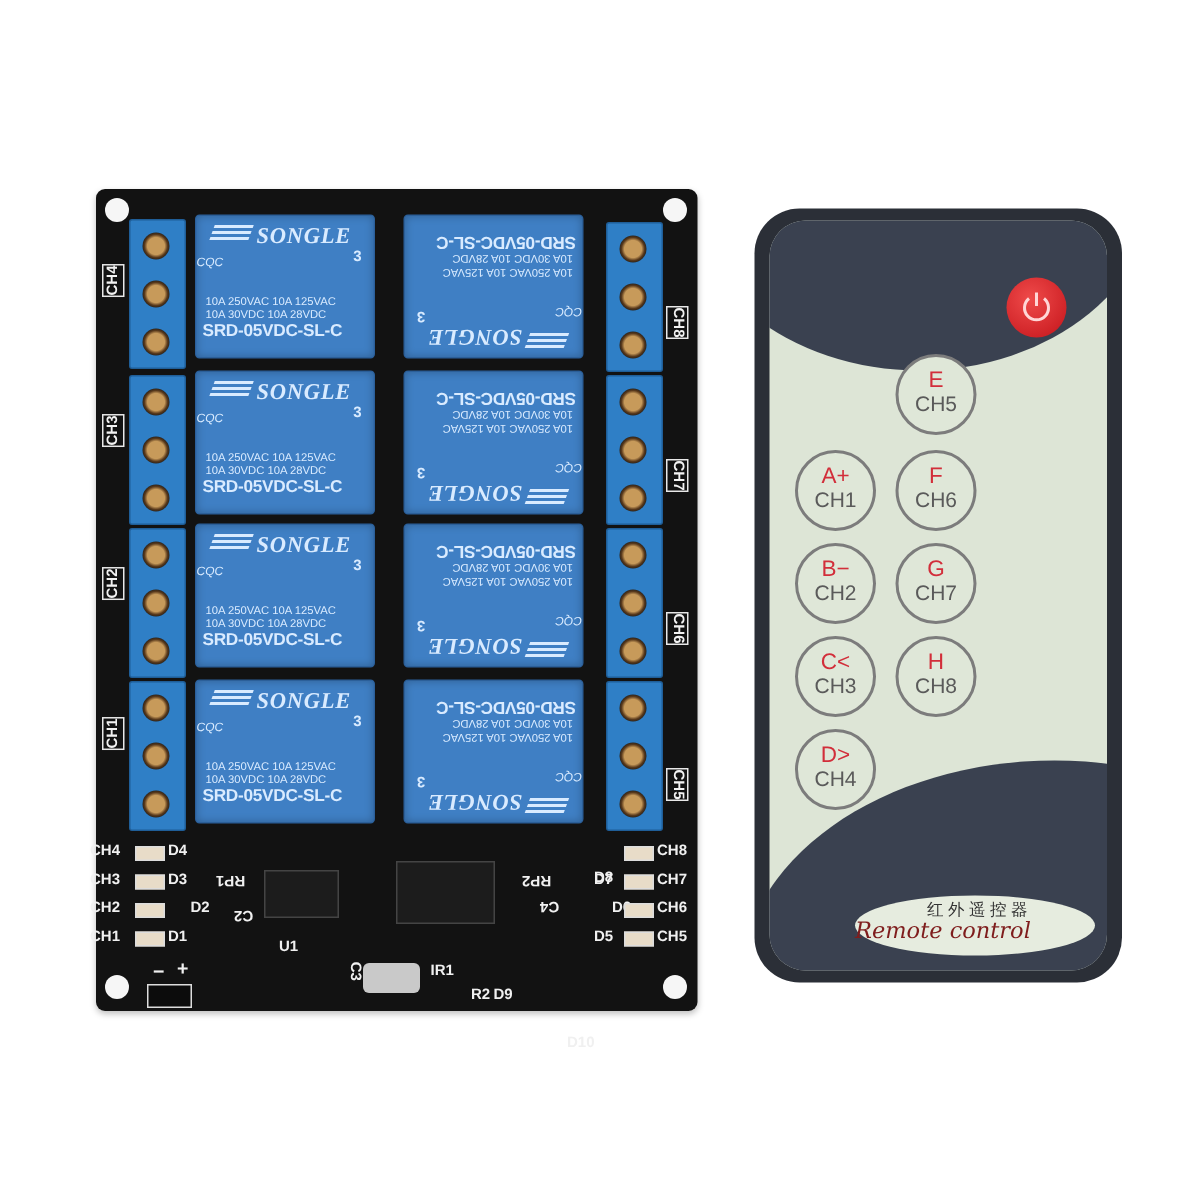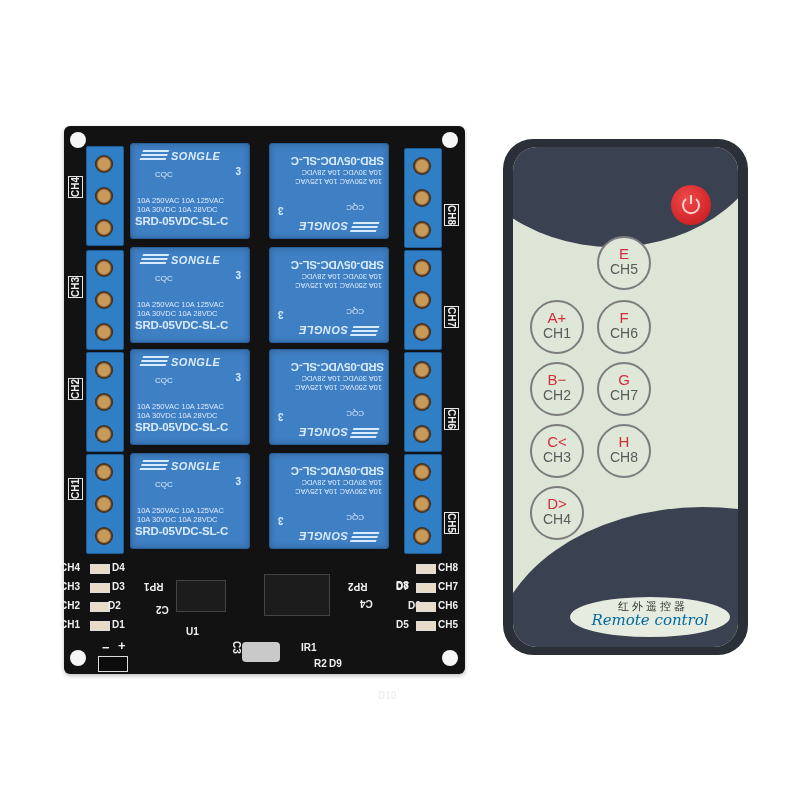--- a/index.html
+++ b/index.html
@@ -1,22 +1,22 @@
 <!DOCTYPE html>
 <html><head>
 <meta charset="utf-8">
 <style>
   html,body{margin:0;padding:0;background:#ffffff;}
   body{width:800px;height:800px;position:relative;overflow:hidden;font-family:"Liberation Sans",sans-serif;}
   .board{position:absolute;left:64px;top:126px;width:401px;height:548px;background:#121212;border-radius:6px;box-shadow:0 2px 4px rgba(0,0,0,.25);}
   .hole{position:absolute;width:16px;height:16px;border-radius:50%;background:#f6f6f6;}
   .relay{position:absolute;width:118px;height:94px;background:#3f7fc4;border:1px solid #2b5f99;border-radius:3px;box-shadow:inset 0 0 6px rgba(0,0,0,.25);color:#d9ebff;}
-  .relay .brand{position:absolute;left:40px;top:6px;font-family:Liberation Sans, sans-serif;font-style:italic;font-weight:bold;font-size:11px;letter-spacing:.5px;}
+  .relay .brand{position:absolute;left:40px;top:6px;font-family:Liberation Serif, serif;font-style:italic;font-weight:bold;font-size:15px;letter-spacing:.5px;}
   .relay .logo{position:absolute;left:10px;top:6px;width:26px;height:12px;background:repeating-linear-gradient(180deg,#d9ebff 0 2px,transparent 2px 4px);transform:skewX(-20deg);}
-  .relay .cert{position:absolute;left:24px;top:26px;font-size:8px;}
+  .relay .cert{position:absolute;left:0;top:26px;font-size:8px;font-style:italic;}
   .relay .ul{position:absolute;right:8px;top:22px;font-size:10px;font-weight:bold;}
   .relay .spec1,.relay .spec2{position:absolute;left:6px;font-size:7.5px;white-space:nowrap;font-family:"Liberation Sans Narrow","Liberation Sans",sans-serif;}
   .relay .spec1{top:52px;}
   .relay .spec2{top:61px;}
   .relay .model{position:absolute;left:4px;top:71px;font-size:11.5px;font-weight:bold;letter-spacing:-.2px;}
   .relay.flip{transform:rotate(180deg);}
   .term{position:absolute;width:36px;height:98px;background:#2f7fc6;border:1px solid #1f5e98;border-radius:2px;}
   .screw{position:absolute;left:8px;width:18px;height:18px;border-radius:50%;background:radial-gradient(circle,#c79a5a 0 45%,#5a3a1c 60%,#1a1a1a 75%);}
   .chlabel{position:absolute;color:#f2f2f2;font-size:10px;font-weight:bold;border:1px solid #e8e8e8;padding:0 1px;writing-mode:vertical-rl;}
   .ch-l{transform:rotate(180deg);}
@@ -27,21 +27,21 @@
   .face{position:absolute;left:10px;top:8px;width:225px;height:500px;border-radius:24px;background:#dde5d6;overflow:hidden;}
   .swoosh-top{position:absolute;left:-60px;top:-160px;width:320px;height:260px;border-radius:50%;background:#3a4150;}
   .swoosh-bot{position:absolute;left:-20px;top:360px;width:420px;height:300px;border-radius:50%;background:#3a4150;}
   .power{position:absolute;left:158px;top:38px;width:40px;height:40px;border-radius:50%;background:radial-gradient(circle at 40% 35%,#ef4a4a,#c4141a);}
   .power svg{position:absolute;left:8px;top:8px;}
   .btn{position:absolute;width:50px;height:50px;border-radius:50%;border:2px solid #7c7c7c;background:#dfe7d8;text-align:center;}
   .btn .k{display:block;color:#d22e3a;font-size:15px;line-height:15px;margin-top:8px;}
   .btn .c{display:block;color:#5a5a5a;font-size:14px;line-height:16px;}
   .brand-oval{position:absolute;left:57px;top:450px;width:160px;height:40px;border-radius:50%;background:#e6ecdf;}
   .cn{position:absolute;left:18px;top:2px;width:130px;text-align:center;font-family:"DejaVu Serif",serif;font-size:11px;color:#333;letter-spacing:3px;}
-  .en{position:absolute;left:0;top:14px;width:160px;text-align:center;font-family:"DejaVu Serif",serif;font-style:italic;font-size:15px;color:#0369a1;}
+  .en{position:absolute;left:0;top:14px;width:160px;font-family:"DejaVu Serif",serif;font-style:italic;font-size:15px;color:#7f1d1d;}
 </style>
 </head>
 <body>
 
 <div class="board">
   <div class="hole" style="left:6px;top:6px"></div>
   <div class="hole" style="left:378px;top:6px"></div>
   <div class="hole" style="left:6px;top:524px"></div>
   <div class="hole" style="left:378px;top:524px"></div>
 
@@ -171,21 +171,21 @@
   </div>
 
   <span class="silk" style="left:-4px;top:436px">CH4</span>
   <div class="led" style="left:26px;top:438px"></div>
   <span class="silk" style="left:48px;top:436px">D4</span>
   <span class="silk" style="left:-4px;top:455px">CH3</span>
   <div class="led" style="left:26px;top:457px"></div>
   <span class="silk" style="left:48px;top:455px">D3</span>
   <span class="silk" style="left:-4px;top:474px">CH2</span>
   <div class="led" style="left:26px;top:476px"></div>
-  <span class="silk" style="left:44px;top:474px">D2</span>
+  <span class="silk" style="left:63px;top:474px">D2</span>
   <span class="silk" style="left:-4px;top:493px">CH1</span>
   <div class="led" style="left:26px;top:495px"></div>
   <span class="silk" style="left:48px;top:493px">D1</span>
 
   <span class="silk" style="left:332px;top:454px">D8</span>
   <div class="led" style="left:352px;top:438px"></div>
   <span class="silk" style="left:374px;top:436px">CH8</span>
   <span class="silk" style="left:332px;top:455px">D7</span>
   <div class="led" style="left:352px;top:457px"></div>
   <span class="silk" style="left:374px;top:455px">CH7</span>
@@ -198,21 +198,21 @@
 
   <div class="ic" style="left:112px;top:454px;width:48px;height:30px"></div>
   <div class="ic" style="left:200px;top:448px;width:64px;height:40px"></div>
 
   <span class="silk" style="left:80px;top:455px;transform:rotate(180deg)">RP1</span>
   <span class="silk" style="left:284px;top:455px;transform:rotate(180deg)">RP2</span>
   <span class="silk" style="left:92px;top:478px;transform:rotate(180deg)">C2</span>
   <span class="silk" style="left:296px;top:472px;transform:rotate(180deg)">C4</span>
   <span class="silk" style="left:122px;top:500px">U1</span>
   <span class="silk" style="left:166px;top:516px;transform:rotate(90deg)">C3</span>
-  <span class="silk" style="left:237px;top:516px">IR1</span>
+  <span class="silk" style="left:223px;top:516px">IR1</span>
   <span class="silk" style="left:250px;top:532px">R2</span>
   <span class="silk" style="left:265px;top:532px">D9</span>
   <span class="silk" style="left:314px;top:564px">D10</span>
   <span class="silk" style="left:38px;top:514px;font-size:13px">−</span>
   <span class="silk" style="left:54px;top:512px;font-size:13px">+</span>
 
   <div style="position:absolute;left:34px;top:530px;width:28px;height:14px;border:1px solid #ddd;background:#0c0c0c"></div>
   <div style="position:absolute;left:178px;top:516px;width:38px;height:20px;background:#c9c9c9;border-radius:4px"></div>
 </div>
 

